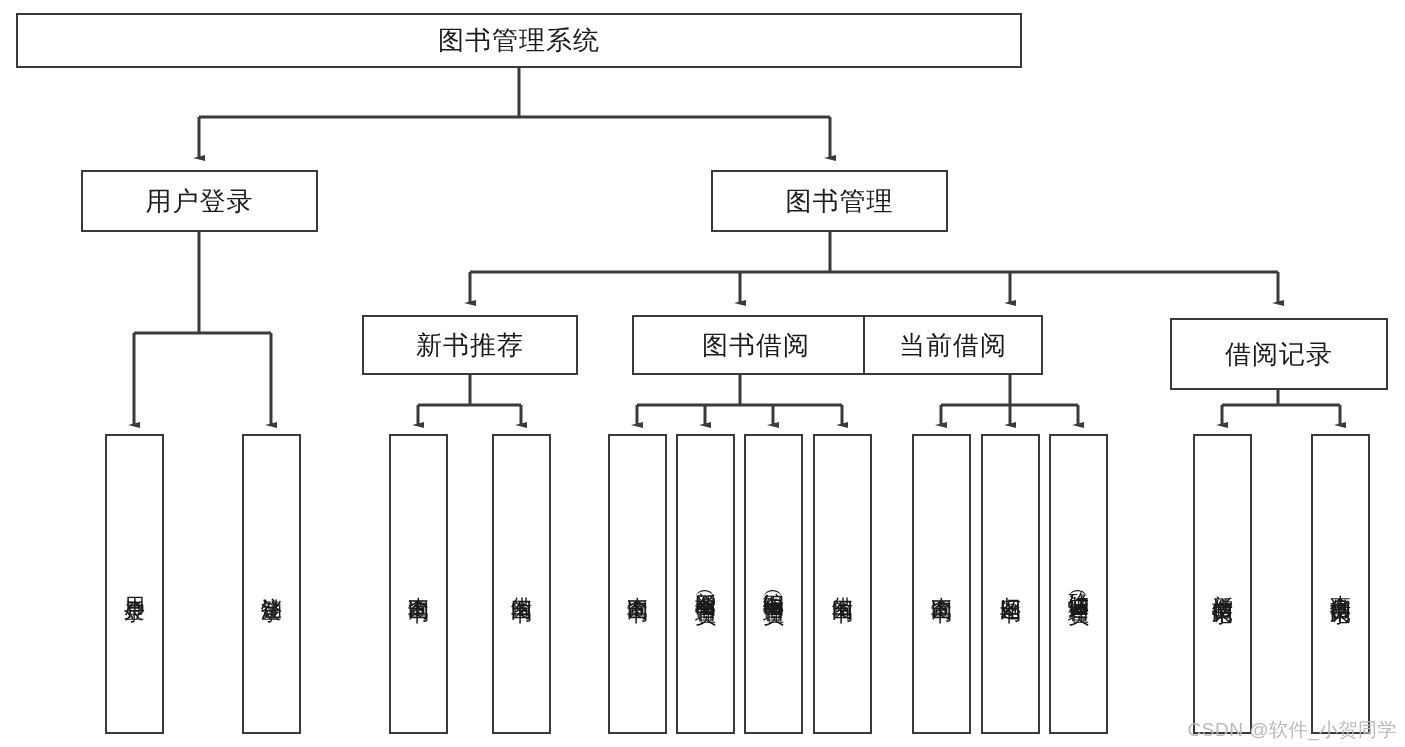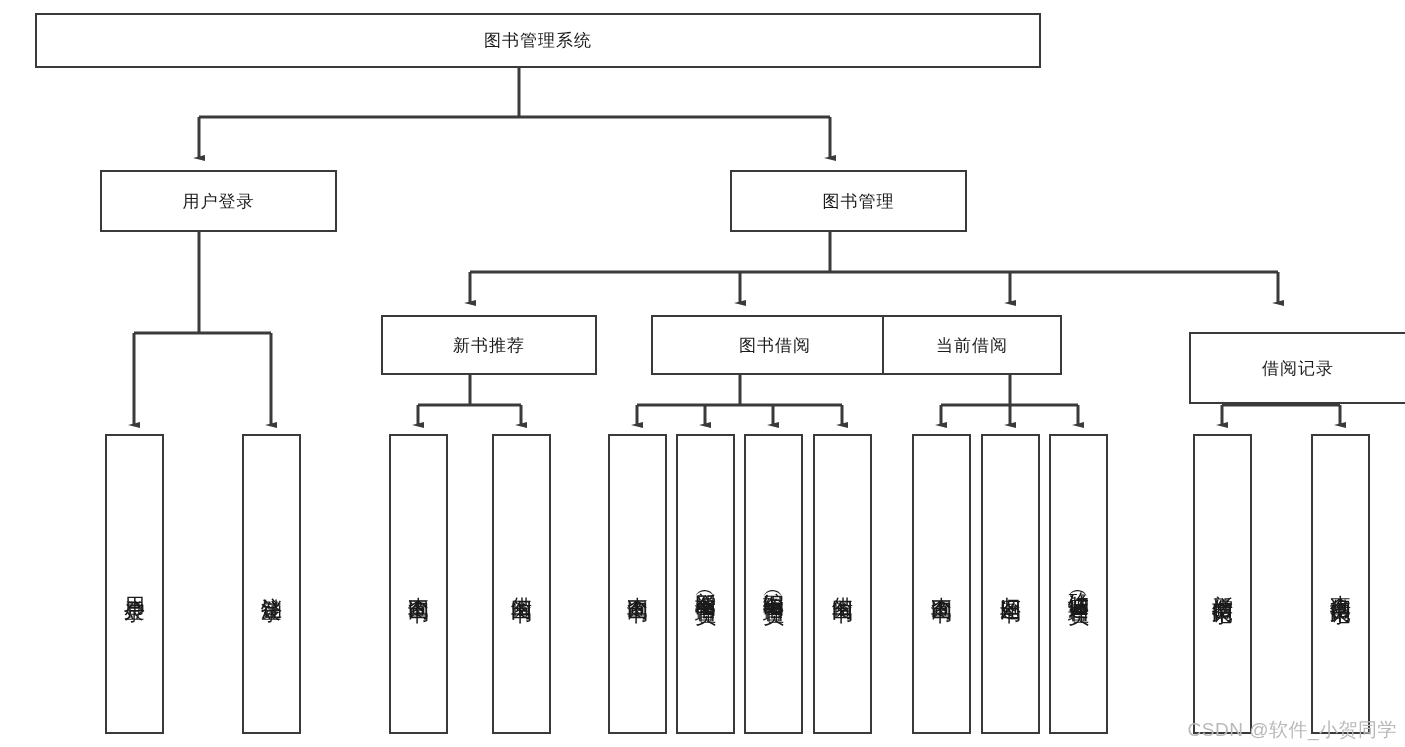--- a/index.html
+++ b/index.html
@@ -29,23 +29,22 @@
     position: absolute;
     box-sizing: border-box;
     background: #ffffff;
     border: 2px solid #3a3a3a;
     display: flex;
     align-items: center;
     justify-content: center;
     color: #1a1a1a;
   }
   .node.horiz {
-    font-size: 17px;
+    font-size: 26px;
     letter-spacing: 1px;
-    margin-left: 19px;
   }
   .node.vert {
     font-size: 21px;
     letter-spacing: 2px;
   }
   .node.vert .vtext {
     writing-mode: vertical-rl;
     text-orientation: upright;
     line-height: 1.05;
     text-align: center;
@@ -132,21 +131,21 @@
 
   <div class="node horiz" style="left:362px; top:315px; width:216px; height:60px;">
     <span class="htext">新书推荐</span>
   </div>
   <div class="node horiz" style="left:632px; top:315px; width:248px; height:60px;">
     <span class="htext">图书借阅</span>
   </div>
   <div class="node horiz" style="left:863px; top:315px; width:180px; height:60px;text-align:center;">
     <span class="htext">当前借阅</span>
   </div>
-  <div class="node horiz" style="left:1170px; top:332px; width:218px; height:72px;">
+  <div class="node horiz" style="left:1170px; top:318px; width:218px; height:72px;">
     <span class="htext">借阅记录</span>
   </div>
 
   <div class="node vert" style="left:105px; top:434px; width:59px; height:300px;">
     <span class="vtext">用户登录</span>
   </div>
   <div class="node vert" style="left:242px; top:434px; width:59px; height:300px;">
     <span class="vtext">注销登录</span>
   </div>
 

